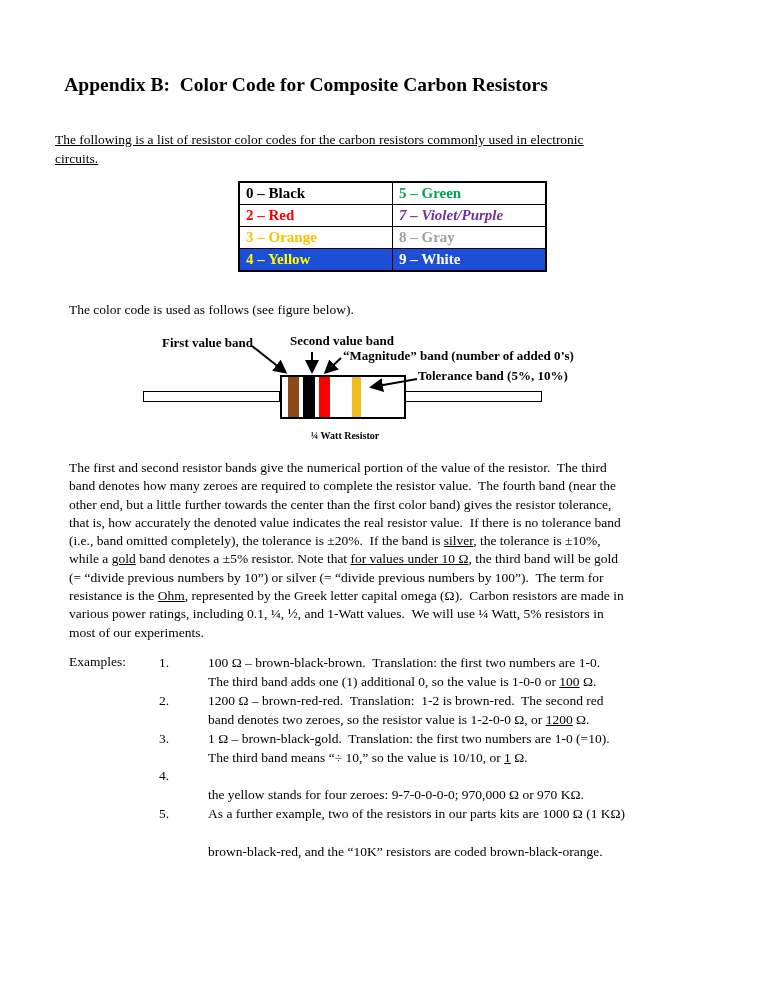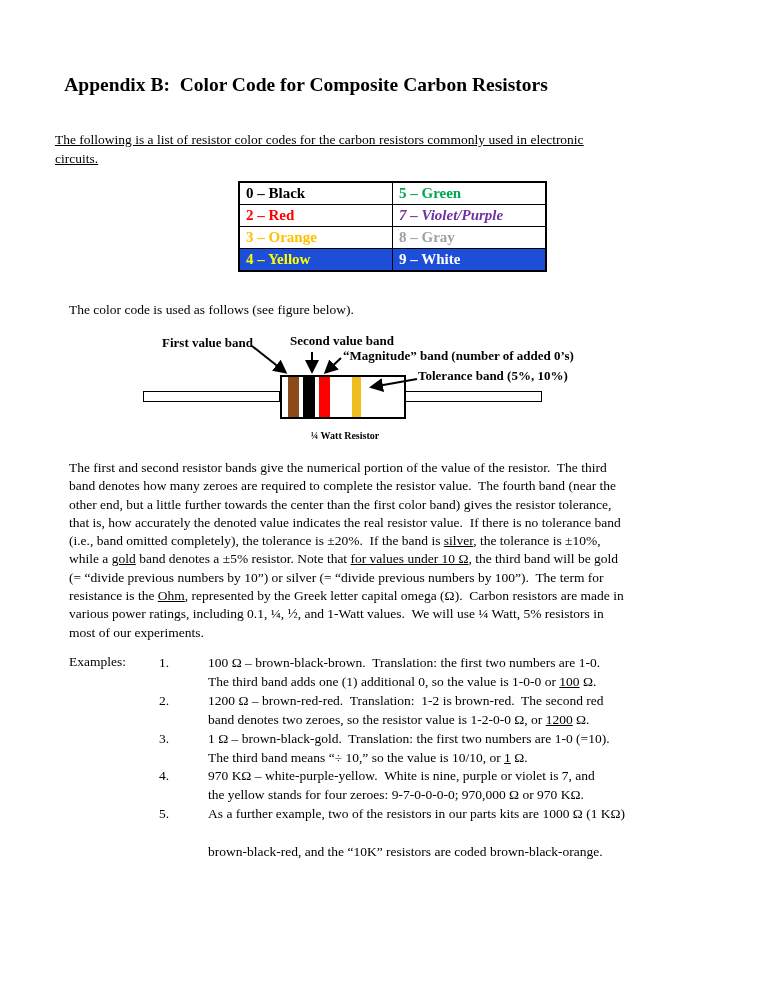--- a/index.html
+++ b/index.html
@@ -97,21 +97,21 @@
     <div class="ex-item">
       <div class="ex-num">2.</div>
       <div class="ex-text"><span>1200 Ω – brown-red-red.  Translation:  1-2 is brown-red.  The second red</span><br><span>band denotes two zeroes, so the resistor value is 1-2-0-0 Ω, or </span><span class="u">1200</span><span> Ω.</span></div>
     </div>
     <div class="ex-item">
       <div class="ex-num">3.</div>
       <div class="ex-text"><span>1 Ω – brown-black-gold.  Translation: the first two numbers are 1-0 (=10).</span><br><span>The third band means “÷ 10,” so the value is 10/10, or </span><span class="u">1</span><span> Ω.</span></div>
     </div>
     <div class="ex-item">
       <div class="ex-num">4.</div>
-      <div class="ex-text"><span>970 KΩ – white-purple-yellow.  White is nine, purple or violet is 7, and</span><br><span>the yellow stands for four zeroes: 9-7-0-0-0-0; 970,000 Ω or 970 KΩ.</span></div>
+      <div class="ex-text"><br><span>the yellow stands for four zeroes: 9-7-0-0-0-0; 970,000 Ω or 970 KΩ.</span></div>
     </div>
     <div class="ex-item">
       <div class="ex-num">5.</div>
       <div class="ex-text"><span>As a further example, two of the resistors in our parts kits are 1000 Ω (1 KΩ)</span><br><br><span>brown-black-red, and the “10K” resistors are coded brown-black-orange.</span></div>
     </div>
   </div>
 
 </div>
 
 </body></html>

